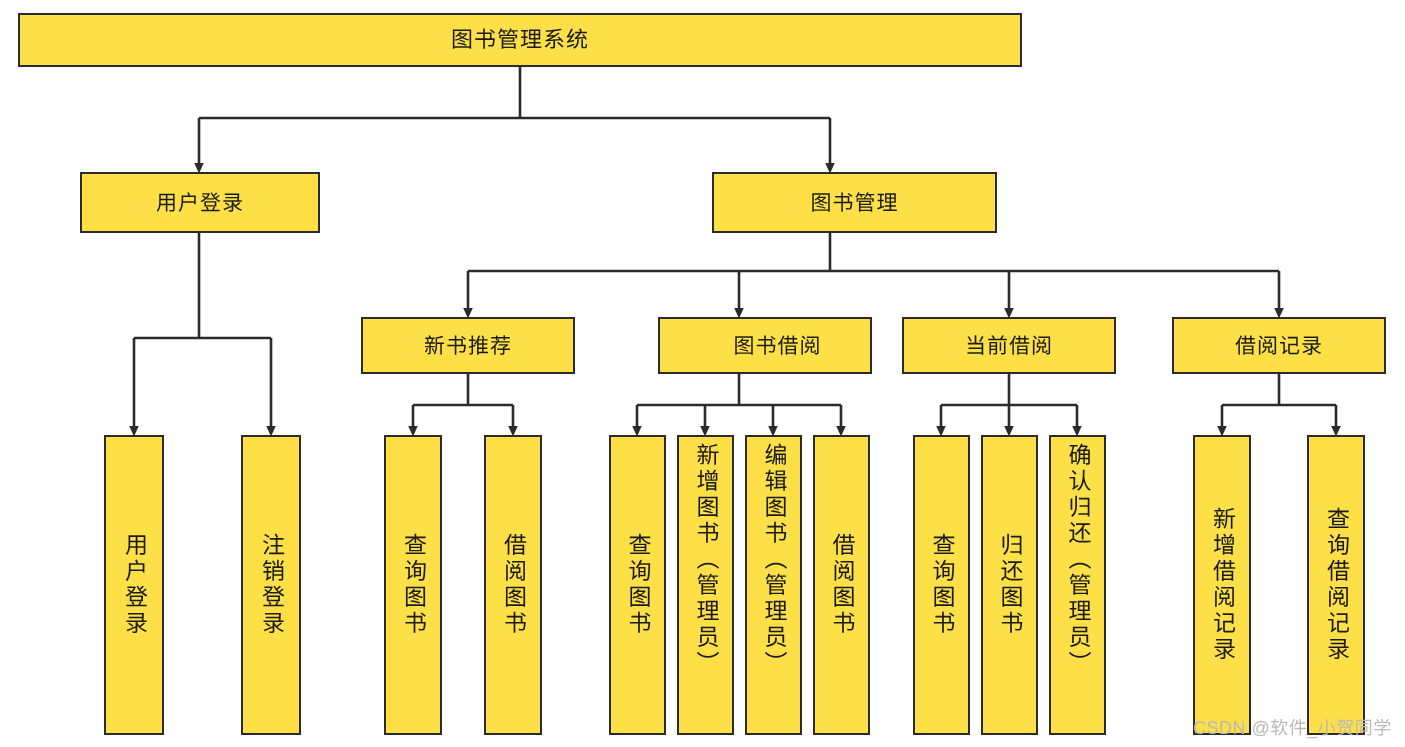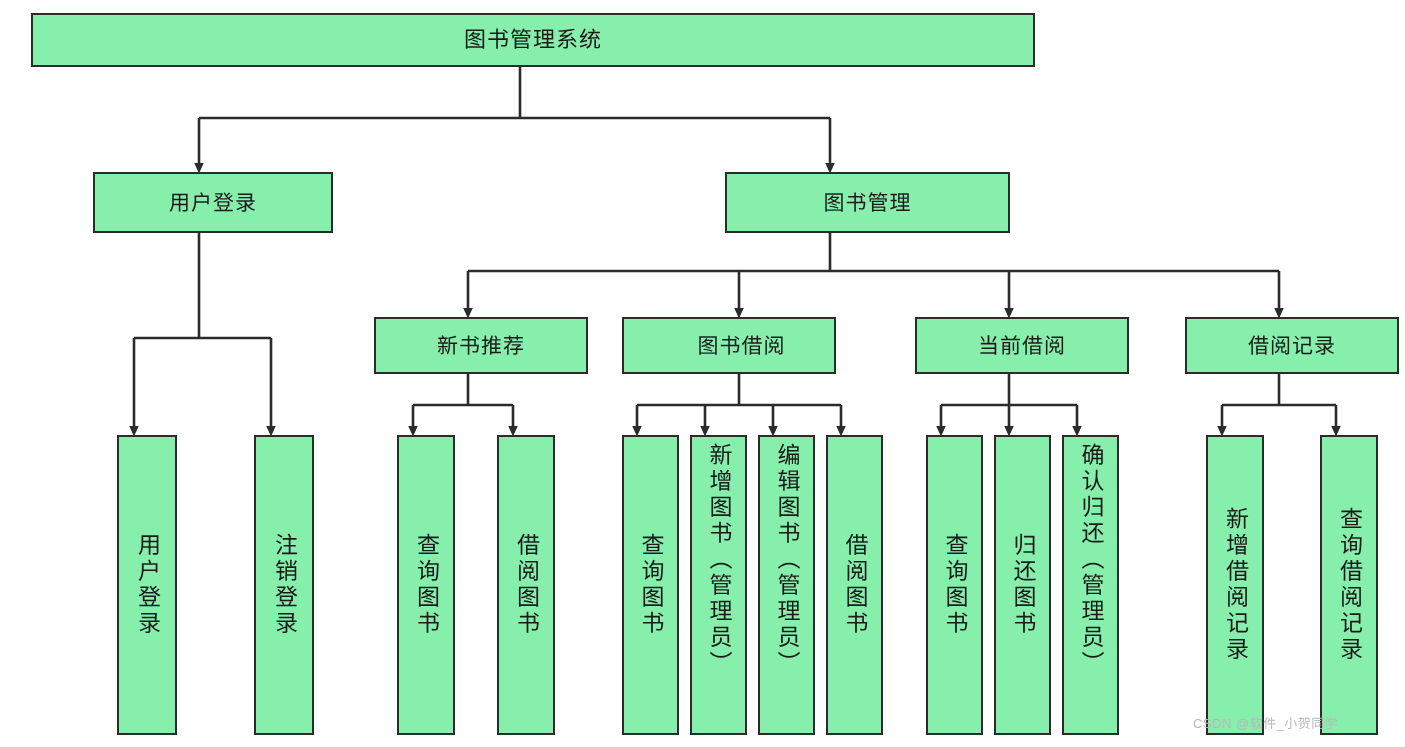--- a/index.html
+++ b/index.html
@@ -28,27 +28,26 @@
     position: absolute;
     left: 0;
     top: 0;
     width: 1405px;
     height: 747px;
     z-index: 1;
   }
   .node {
     position: absolute;
     box-sizing: border-box;
-    background: #86efac;
+    background: #fde047;
     border: 2px solid #2b2b2b;
     z-index: 2;
     display: flex;
     align-items: center;
     justify-content: center;
-    margin-left: 13px;
   }
   
   .node.horiz {
     font-size: 21px;
     line-height: 1.2;
     letter-spacing: 1px;
     white-space: nowrap;
   }
   .node.root {
     font-size: 22px;
@@ -70,21 +69,21 @@
   }
   
   .node.vert.centered {
     align-items: center;
     padding-top: 0;
   }
   .watermark {
     position: absolute;
     left: 1193px;
     top: 713px;
-    font-size: 13px;
+    font-size: 18px;
     color: #b9b9b9;
     white-space: nowrap;
     z-index: 3;
     letter-spacing: 0.5px;
   }
 </style>
 </head>
 <body>
 
 <div id="diagram">
@@ -150,21 +149,21 @@
   </div>
 
   <div class="node horiz" style="left:712px; top:172px; width:285px; height:61px;">
     <span>图书管理</span>
   </div>
 
   <div class="node horiz" style="left:361px; top:317px; width:214px; height:57px;text-align:center;">
     <span>新书推荐</span>
   </div>
 
-  <div class="node horiz" style="left:609px; top:317px; width:214px; height:57px;padding-left:25px;">
+  <div class="node horiz" style="left:658px; top:317px; width:214px; height:57px;padding-left:25px;">
     <span>图书借阅</span>
   </div>
 
   <div class="node horiz" style="left:1172px; top:317px; width:214px; height:57px;">
     <span>借阅记录</span>
   </div>
 
   <div class="node horiz" style="left:902px; top:317px; width:214px; height:57px;">
     <span>当前借阅</span>
   </div>

